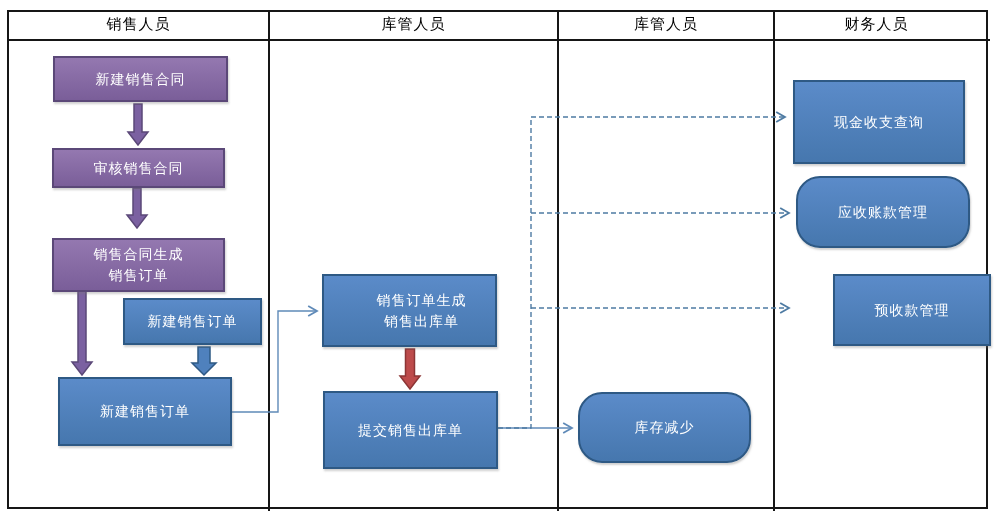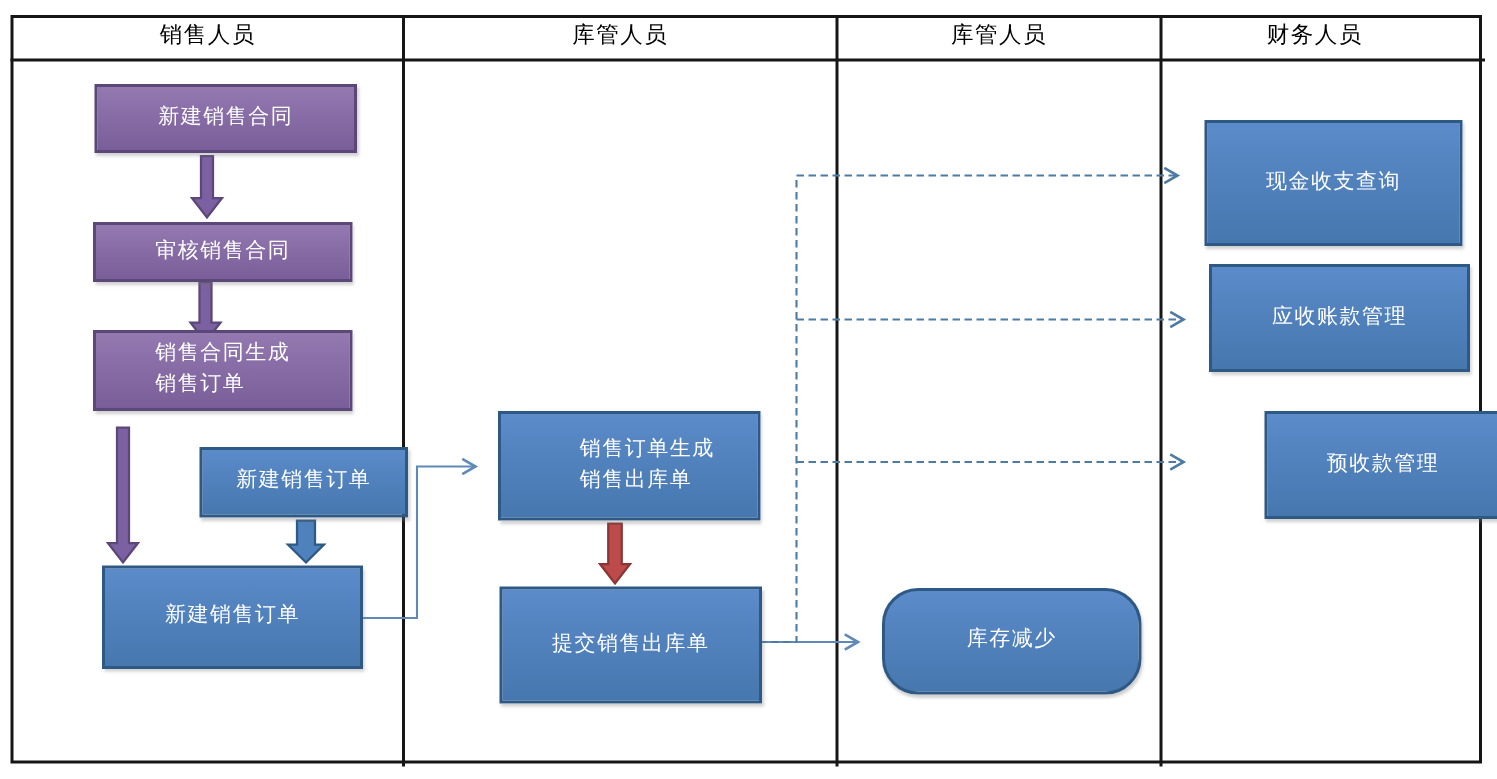--- a/index.html
+++ b/index.html
@@ -1,36 +1,35 @@
 <!DOCTYPE html>
 <html style="--purple-top: #9478b0; --purple-bottom: #7a5e99; --purple-border: #5b4878; --purple-arrow: #7b61a1; --blue-top: #5b8bc9; --blue-bottom: #4677ae; --blue-border: #2e5984; --blue-arrow: #4f81bd; --red-arrow: #bd4b4b; --red-border: #8c3535; --line-solid: #5f8ab8; --line-dashed: #4e7ba3;"><head>
 <meta charset="utf-8">
 <style>
   html,body{margin:0;padding:0;background:#ffffff;}
   .stage{
     position:relative;width:998px;height:519px;background:#ffffff;overflow:hidden;
-    font-family:Liberation Mono, monospace;
+    font-family:Liberation Serif, serif;
   }
   
   .frame{position:absolute;left:7px;top:10px;width:981px;height:499px;border:2px solid #161616;box-sizing:border-box;}
   .vline{position:absolute;top:10px;height:501px;width:0;border-left:2px solid #161616;}
   .hline-header{position:absolute;left:7px;top:39px;width:983px;height:0;border-top:2px solid #161616;}
   .lane-header{
     position:absolute;top:10px;height:29px;line-height:29px;text-align:center;
     font-size:15px;color:#000;letter-spacing:1px;
   }
   
   .node{
     position:absolute;box-sizing:border-box;display:flex;align-items:center;justify-content:center;
-    color:#ffffff;font-size:14px;text-align:left;white-space:pre-line;line-height:21px;
+    color:#ffffff;font-size:14px;text-align:center;white-space:pre-line;line-height:21px;
     border:2px solid var(--blue-border,#2e5984);
     background:linear-gradient(to bottom,var(--blue-top,#5b8bc9),var(--blue-bottom,#4677ae));
     box-shadow:1px 2px 2px rgba(120,120,120,0.35);
     letter-spacing:1px;
-    margin-left:10px;
   }
   .node.purple{
     border:2px solid var(--purple-border,#5b4878);
     background:linear-gradient(to bottom,var(--purple-top,#9478b0),var(--purple-bottom,#7a5e99));
   }
   
   .wires{position:absolute;left:0;top:0;pointer-events:none;}
   .conn-solid{fill:none;stroke:var(--line-solid,#5f8ab8);stroke-width:1.4;}
   .conn-dashed{fill:none;stroke:var(--line-dashed,#4e7ba3);stroke-width:1.4;stroke-dasharray:5 3;}
   .blockarrow-purple{fill:var(--purple-arrow,#7b61a1);stroke:var(--purple-border,#5b4878);stroke-width:1.5;}
@@ -77,28 +76,28 @@
 
     <path class="conn-dashed" d="M498,428 L531,428 L531,117"></path>
 
     <path class="conn-dashed" marker-end="url(#chev-dashed)" d="M531,117 L785,117"></path>
     <path class="conn-dashed" marker-end="url(#chev-dashed)" d="M531,213 L789,213"></path>
     <path class="conn-dashed" marker-end="url(#chev-dashed)" d="M531,308 L789,308"></path>
   </svg>
 
   <div class="node purple" style="left:53px;top:56px;width:175px;height:46px;">新建销售合同</div>
   <div class="node purple" style="left:52px;top:148px;width:173px;height:40px;">审核销售合同</div>
-  <div class="node purple" style="left:52px;top:220px;width:173px;height:54px;">销售合同生成
+  <div class="node purple" style="left:52px;top:238px;width:173px;height:54px;">销售合同生成
 销售订单</div>
   <div class="node" style="left:123px;top:298px;width:139px;height:47px;">新建销售订单</div>
   <div class="node" style="left:58px;top:377px;width:174px;height:69px;">新建销售订单</div>
 
   <div class="node" style="left:322px;top:274px;width:175px;height:73px;padding-left:24px;">销售订单生成
 销售出库单</div>
   <div class="node" style="left:323px;top:391px;width:175px;height:78px;">提交销售出库单</div>
 
   <div class="node" style="left:578px;top:392px;width:173px;height:71px;border-radius:24px;">库存减少</div>
 
   <div class="node" style="left:793px;top:80px;width:172px;height:84px;">现金收支查询</div>
-  <div class="node" style="left:796px;top:176px;width:174px;height:72px;">应收账款管理</div>
+  <div class="node" style="left:796px;top:176px;width:174px;height:72px;border-radius:24px;">应收账款管理</div>
   <div class="node" style="left:833px;top:274px;width:158px;height:72px;">预收款管理</div>
 
 </div>
 
 </body></html>

